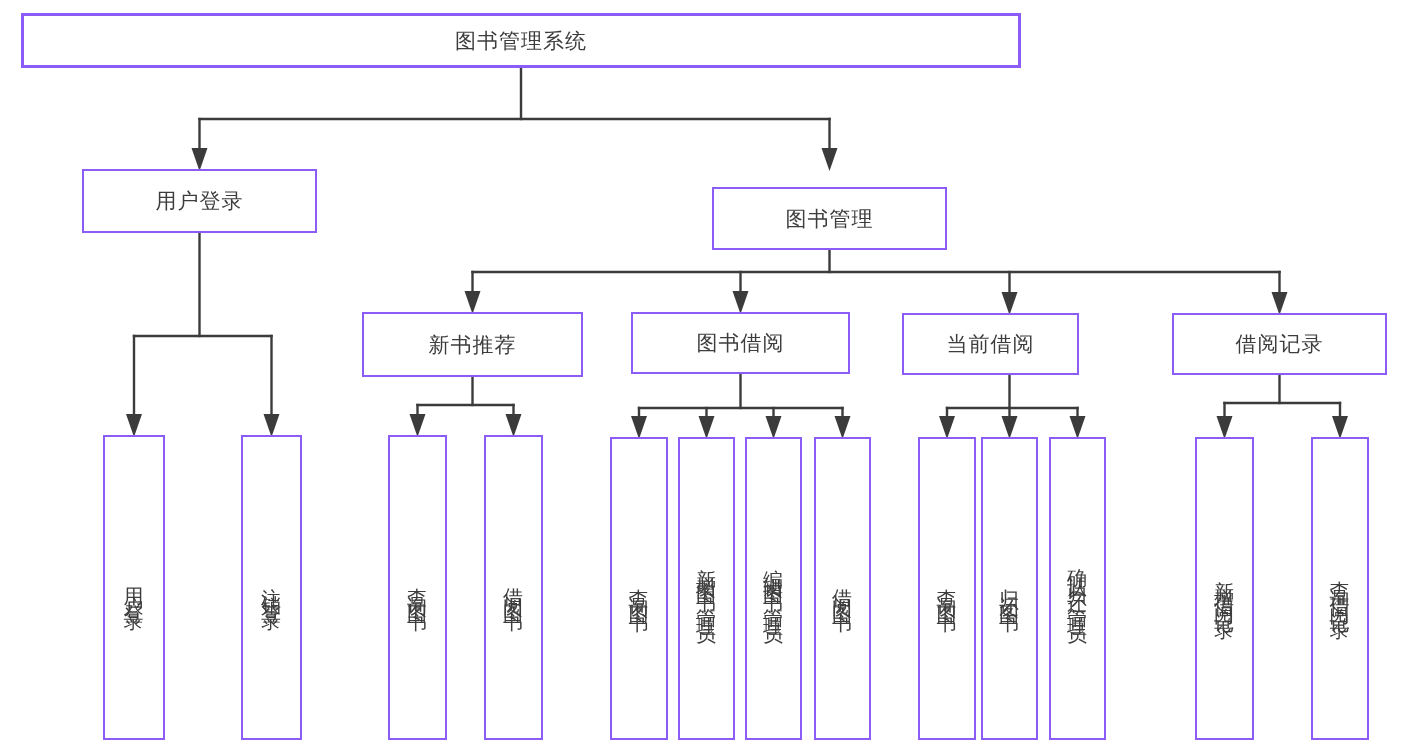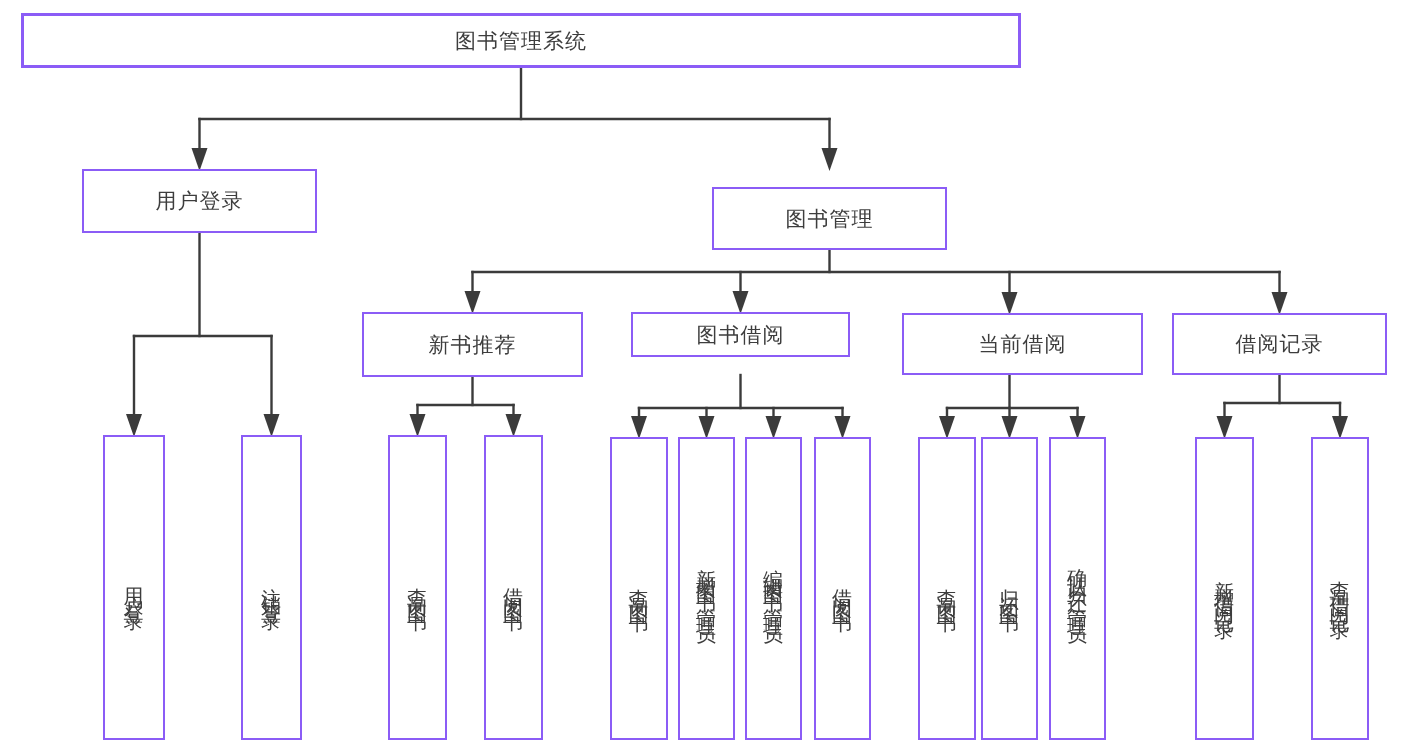--- a/index.html
+++ b/index.html
@@ -124,24 +124,24 @@
       </div>
       <div class="node h" style="left: 82px; top: 169px; width: 235px; height: 64px;">
         <span class="label">用户登录</span>
       </div>
       <div class="node h" style="left: 712px; top: 169px; width: 235px; height: 63px; margin-top: 18px;">
         <span class="label">图书管理</span>
       </div>
       <div class="node h" style="left: 362px; top: 312px; width: 221px; height: 65px;">
         <span class="label">新书推荐</span>
       </div>
-      <div class="node h" style="left: 631px; top: 312px; width: 219px; height: 45px; text-align: right;">
+      <div class="node h" style="left: 631px; top: 312px; width: 219px; height: 62px; text-align: right;">
         <span class="label">图书借阅</span>
       </div>
-      <div class="node h" style="left: 902px; top: 313px; width: 241px; height: 62px;">
+      <div class="node h" style="left: 902px; top: 313px; width: 177px; height: 62px;">
         <span class="label">当前借阅</span>
       </div>
       <div class="node h" style="left: 1172px; top: 313px; width: 215px; height: 62px;">
         <span class="label">借阅记录</span>
       </div>
       <div class="node v" style="left: 103px; top: 435px; width: 62px; height: 305px;">
         <span class="label">用户登录</span>
       </div>
       <div class="node v" style="left: 241px; top: 435px; width: 61px; height: 305px;">
         <span class="label">注销登录</span>

